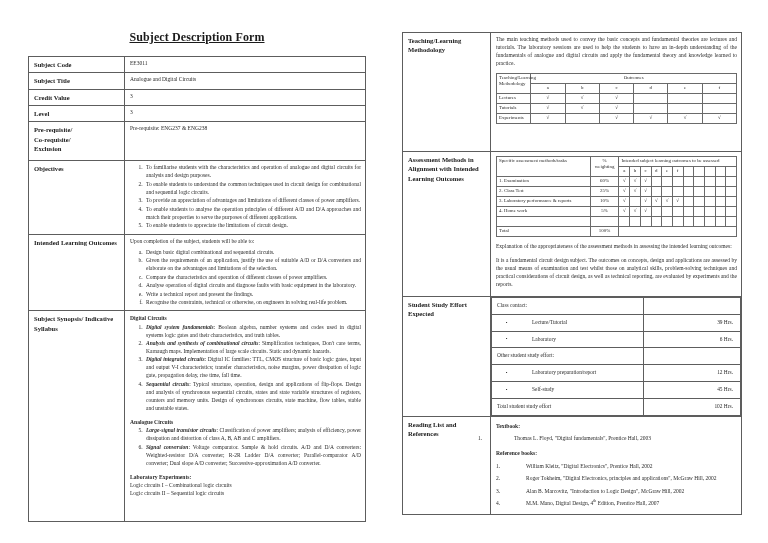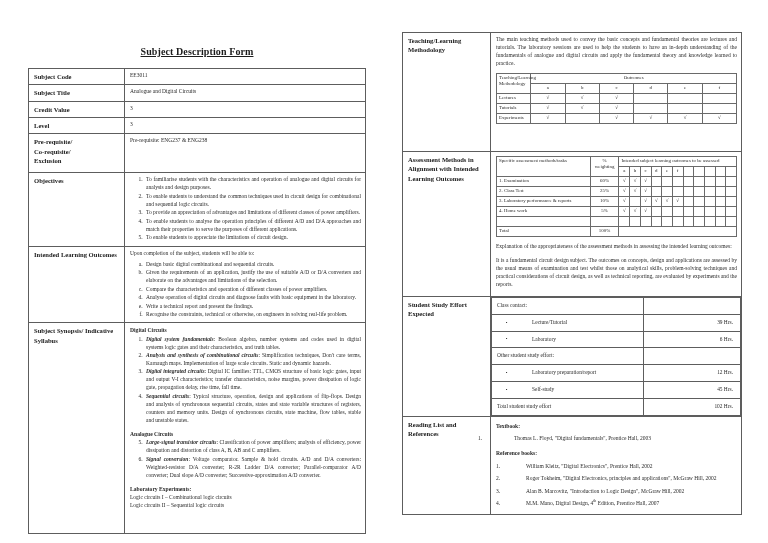--- a/index.html
+++ b/index.html
@@ -24,24 +24,24 @@
     position: absolute;
     top: 0;
     box-sizing: border-box;
   }
   .col-left  { left: 0;   width: 384px; padding: 30px 18px 0 28px; }
   .col-right { left: 384px; width: 384px; padding: 32px 26px 0 18px; }
 
   .doc-title {
     text-align: center;
     font-weight: bold;
-    font-size: 10px;
+    font-size: 12px;
     text-decoration: underline;
     letter-spacing: .1px;
-    margin: 16px 0 11px 0;
+    margin: 0 0 11px 0;
   }
 
   table.frame {
     width: 100%;
     border-collapse: collapse;
     table-layout: fixed;
   }
   table.frame > tbody > tr > td {
     border: 0.7px solid #5d5d5d;
     vertical-align: top;

